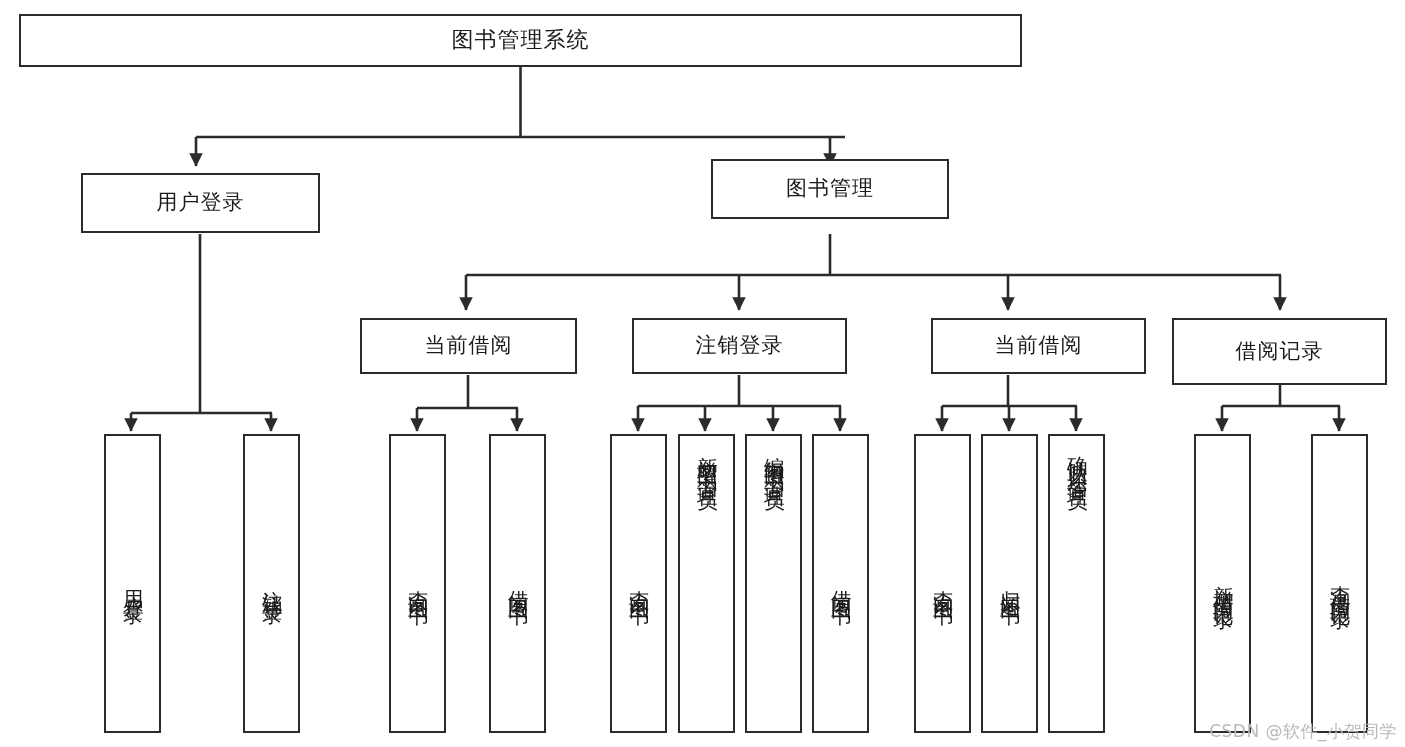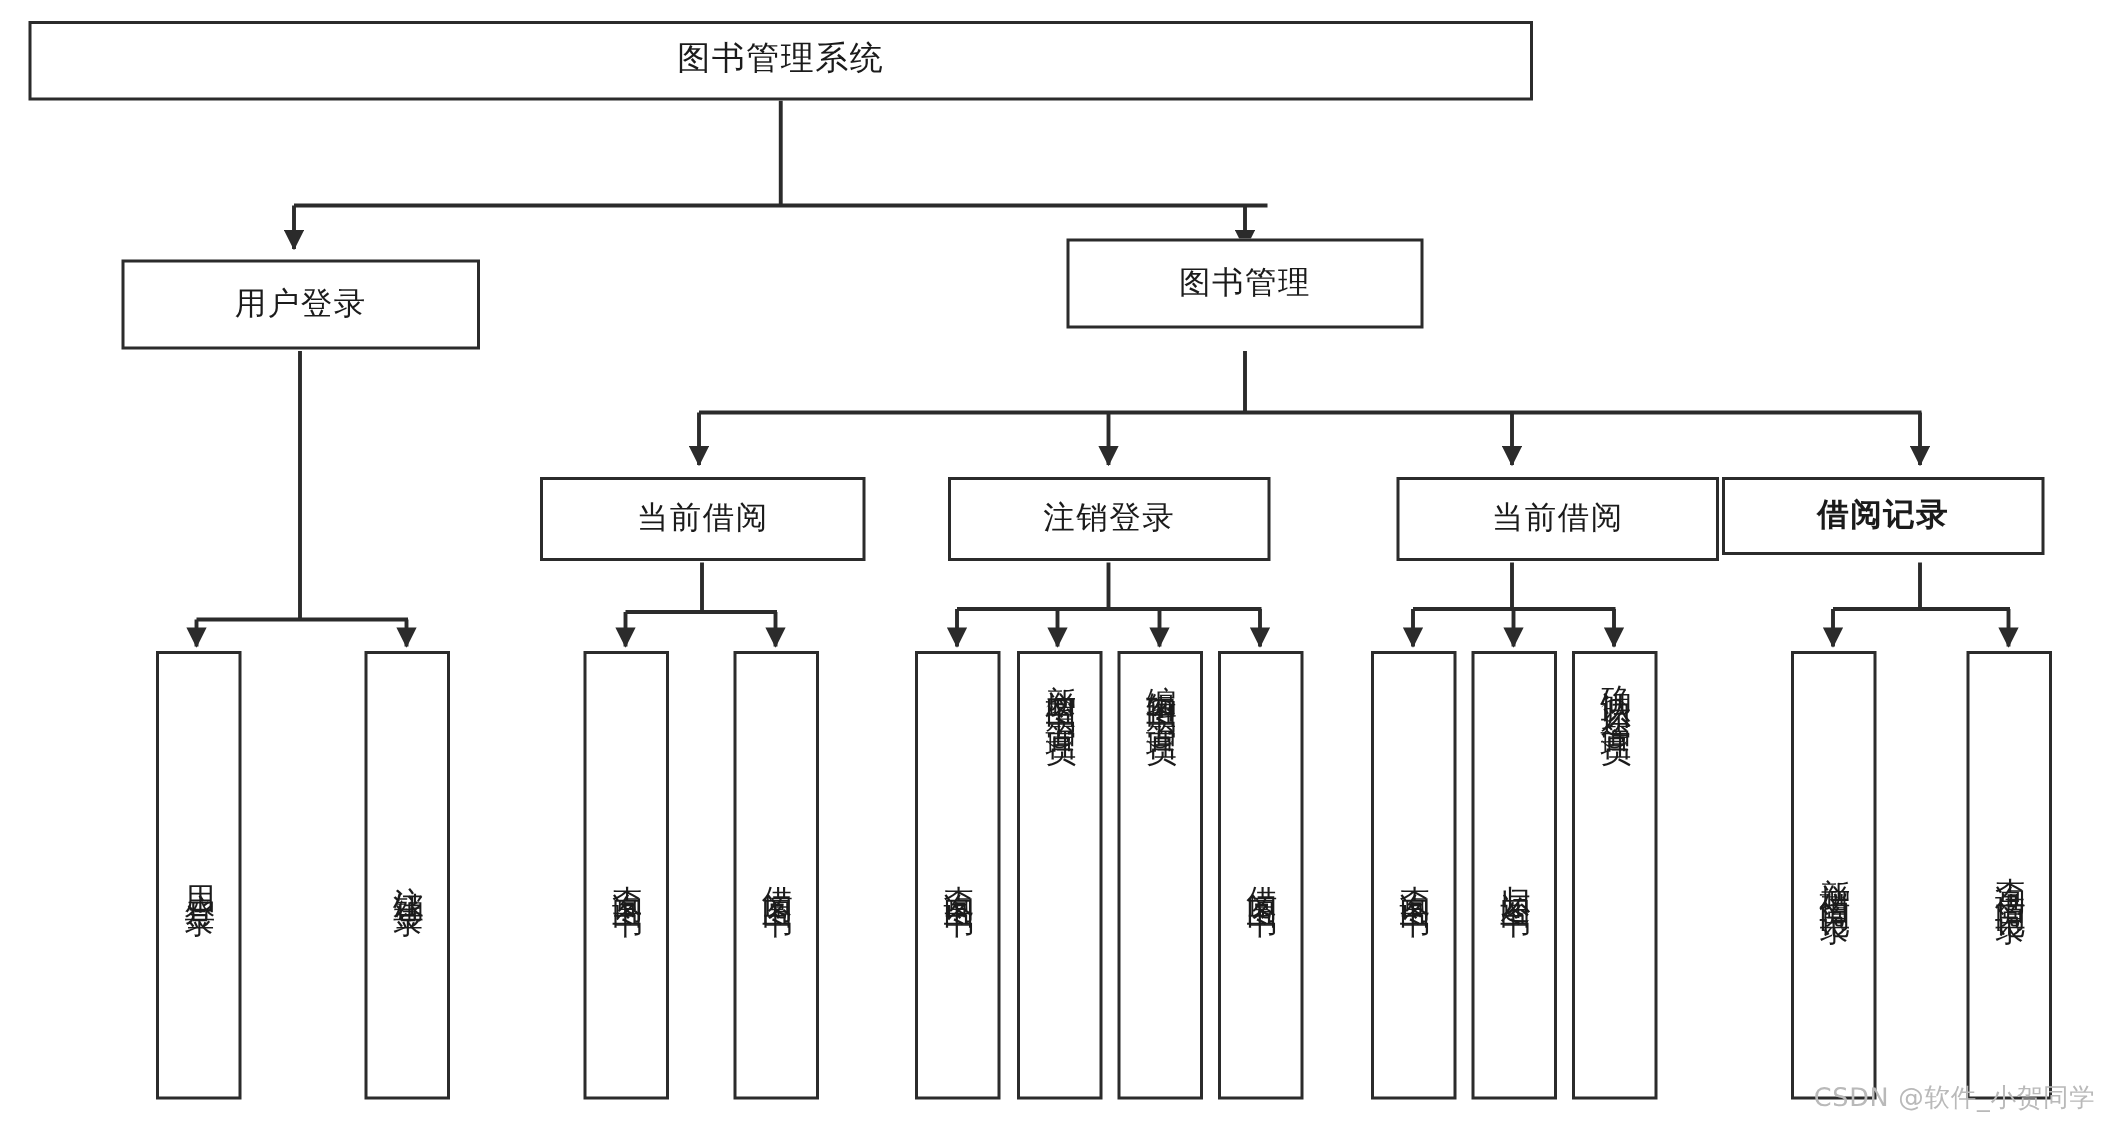--- a/index.html
+++ b/index.html
@@ -147,21 +147,21 @@
 
   <div class="node horiz" style="left:360px; top:318px; width:217px; height:56px;">
     <span>当前借阅</span>
   </div>
   <div class="node horiz" style="left:632px; top:318px; width:215px; height:56px;">
     <span>注销登录</span>
   </div>
   <div class="node horiz" style="left:901px; top:318px; width:215px; height:56px;margin-left:30px;">
     <span>当前借阅</span>
   </div>
-  <div class="node horiz" style="left:1148px; top:318px; width:215px; height:52px;font-weight:bold;">
+  <div class="node horiz" style="left:1172px; top:318px; width:215px; height:67px;">
     <span>借阅记录</span>
   </div>
 
   <div class="node leaf" style="left:104px; top:434px; width:57px; height:299px;">
     <div class="leafinner mid">
       <span class="vlabel">用户登录</span>
     </div>
   </div>
   <div class="node leaf" style="left:243px; top:434px; width:57px; height:299px;">
     <div class="leafinner mid">

